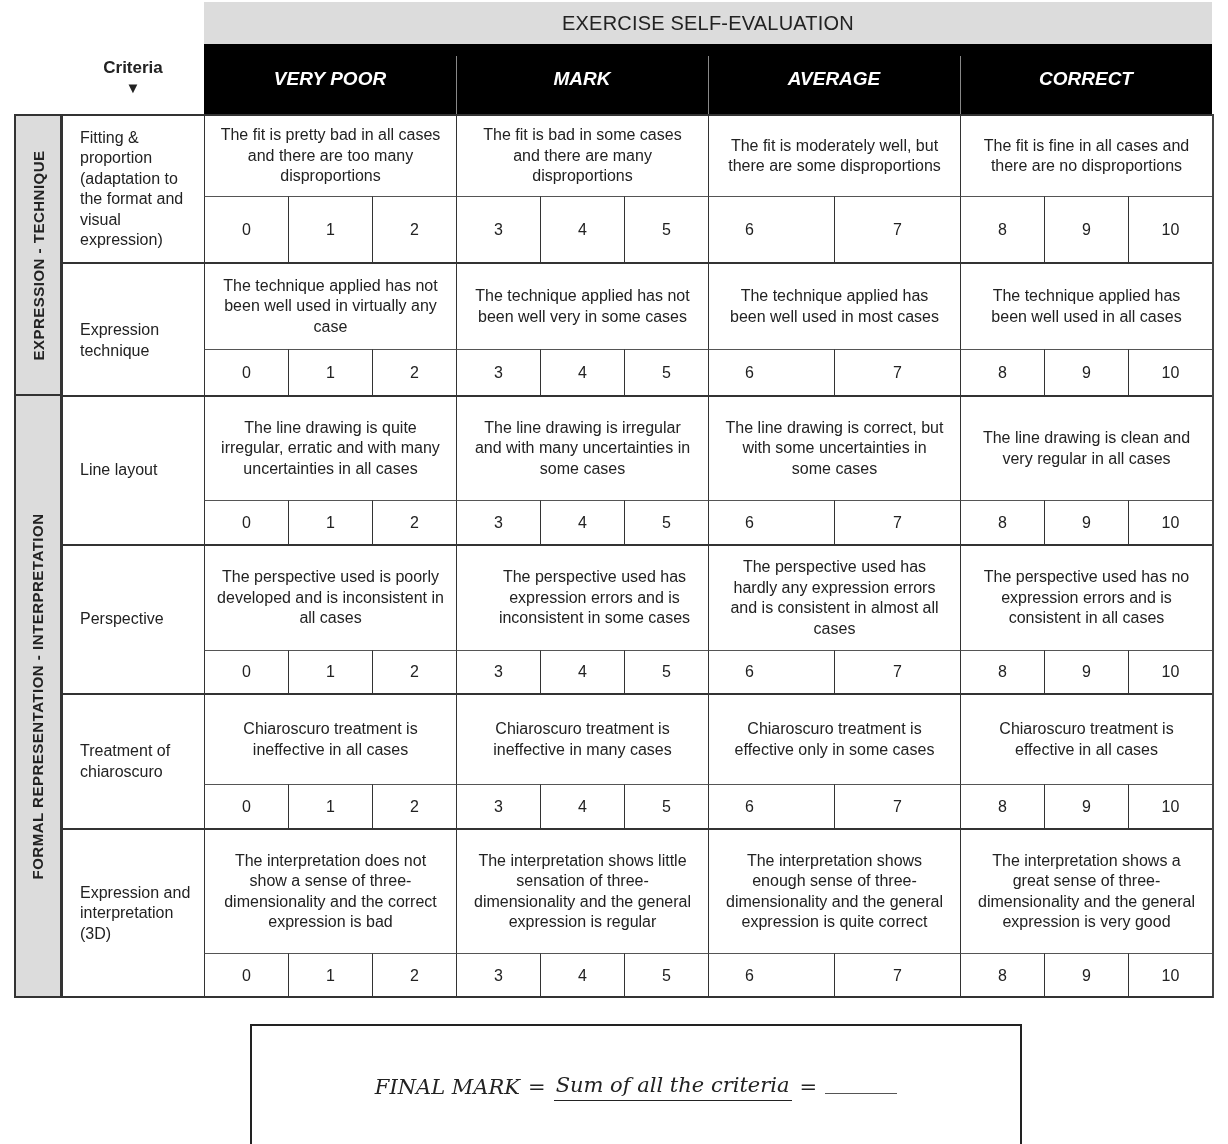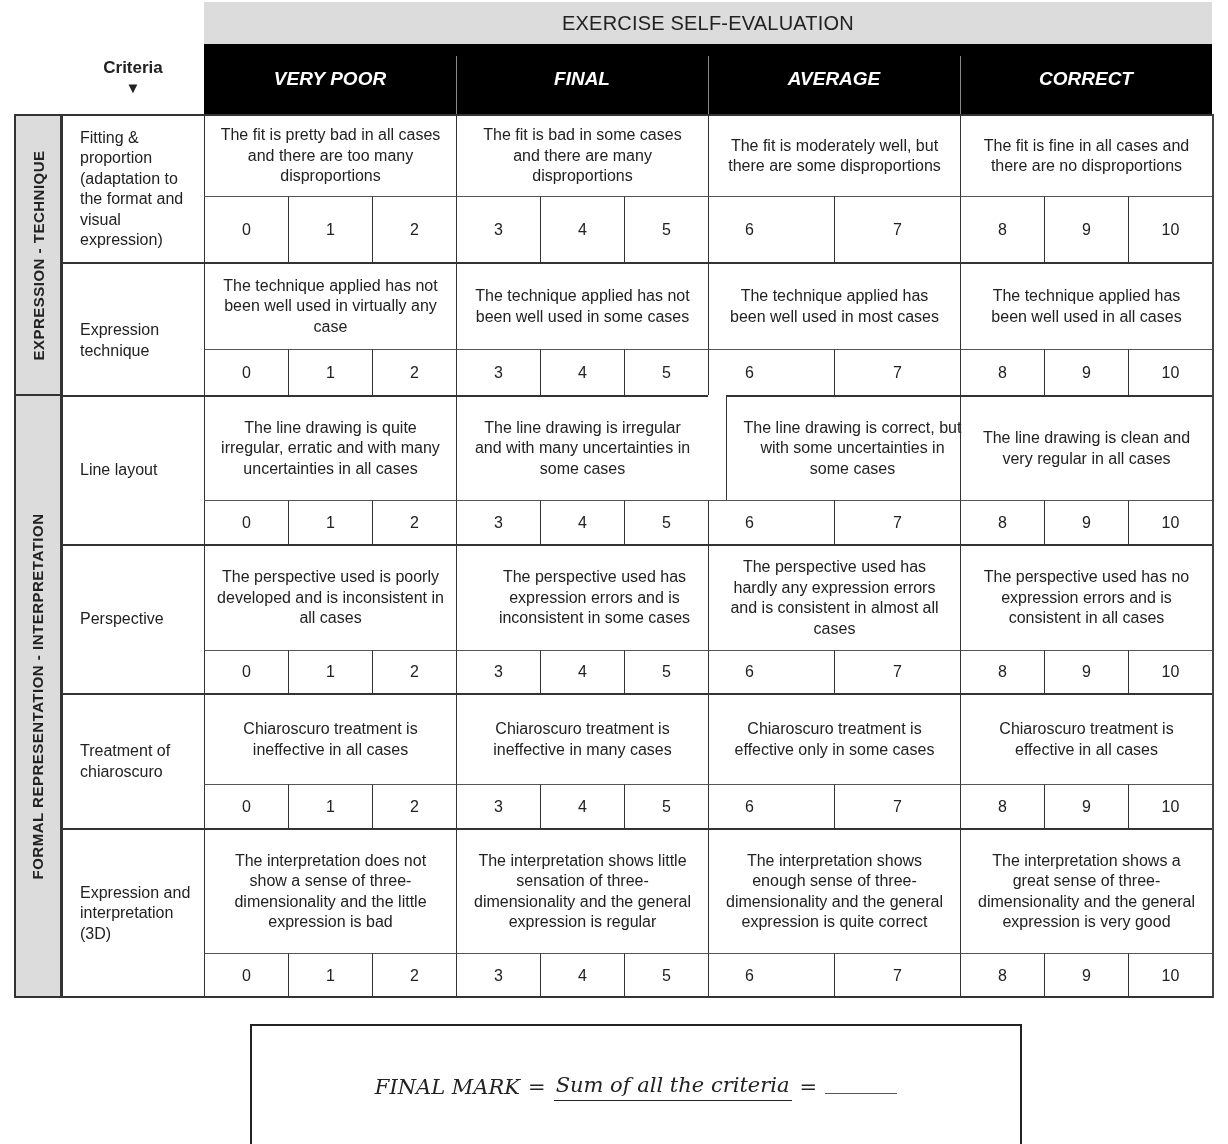--- a/index.html
+++ b/index.html
@@ -43,21 +43,21 @@
 
 <div id="sheet">
   <div class="abs title-strip">EXERCISE SELF-EVALUATION</div>
 
   <div class="abs criteria-head">
     <span>Criteria</span>
     <span class="arrow">▼</span>
   </div>
 
   <div class="abs level-head" style="left:204px;width:252px;">VERY POOR</div>
-  <div class="abs level-head" style="left:456px;width:252px;">FINAL</div>
+  <div class="abs level-head" style="left:456px;width:252px;">MARK</div>
   <div class="abs level-head" style="left:708px;width:252px;">AVERAGE</div>
   <div class="abs level-head" style="left:960px;width:252px;">CORRECT</div>
   <div class="abs level-sep" style="left:456px;"></div>
   <div class="abs level-sep" style="left:708px;"></div>
   <div class="abs level-sep" style="left:960px;"></div>
 
   <div class="abs group" style="top:114px;height:282px;">
     <span>EXPRESSION - TECHNIQUE</span>
   </div>
   <div class="abs group" style="top:394px;height:604px;">
@@ -79,41 +79,41 @@
       <div class="abs score" style="left: 834px; width: 126px; top: 196px; height: 66px;">7</div>
       <div class="abs desc" style="left: 960px; width: 252px; top: 114px; height: 82px;">The fit is fine in all cases and there are no disproportions</div>
       <div class="abs score" style="left: 960px; width: 84px; top: 196px; height: 66px; border-left-width: 1.5px;">8</div>
       <div class="abs score" style="left: 1044px; width: 84px; top: 196px; height: 66px;">9</div>
       <div class="abs score" style="left: 1128px; width: 84px; top: 196px; height: 66px;">10</div>
       <div class="abs crit" style="top: 262px; height: 155px;">Expression technique</div>
       <div class="abs desc" style="left: 204px; width: 252px; top: 262px; height: 87px;">The technique applied has not been well used in virtually any case</div>
       <div class="abs score" style="left: 204px; width: 84px; top: 349px; height: 46px; border-left-width: 1.5px;">0</div>
       <div class="abs score" style="left: 288px; width: 84px; top: 349px; height: 46px;">1</div>
       <div class="abs score" style="left: 372px; width: 84px; top: 349px; height: 46px;">2</div>
-      <div class="abs desc" style="left: 456px; width: 252px; top: 262px; height: 87px;">The technique applied has not been well used in some cases</div>
+      <div class="abs desc" style="left: 456px; width: 252px; top: 262px; height: 87px;">The technique applied has not been well very in some cases</div>
       <div class="abs score" style="left: 456px; width: 84px; top: 349px; height: 46px; border-left-width: 1.5px;">3</div>
       <div class="abs score" style="left: 540px; width: 84px; top: 349px; height: 46px;">4</div>
       <div class="abs score" style="left: 624px; width: 84px; top: 349px; height: 46px;">5</div>
       <div class="abs desc" style="left: 708px; width: 252px; top: 262px; height: 87px;">The technique applied has been well used in most cases</div>
       <div class="abs score left" style="left: 708px; width: 126px; top: 349px; height: 46px; border-left-width: 1.5px;">6</div>
       <div class="abs score" style="left: 834px; width: 126px; top: 349px; height: 46px;">7</div>
       <div class="abs desc" style="left: 960px; width: 252px; top: 262px; height: 87px;">The technique applied has been well used in all cases</div>
       <div class="abs score" style="left: 960px; width: 84px; top: 349px; height: 46px; border-left-width: 1.5px;">8</div>
       <div class="abs score" style="left: 1044px; width: 84px; top: 349px; height: 46px;">9</div>
       <div class="abs score" style="left: 1128px; width: 84px; top: 349px; height: 46px;">10</div>
       <div class="abs crit" style="top: 395px; height: 149px; text-align: right;">Line layout</div>
       <div class="abs desc" style="left: 204px; width: 252px; top: 395px; height: 105px;">The line drawing is quite irregular, erratic and with many uncertainties in all cases</div>
       <div class="abs score" style="left: 204px; width: 84px; top: 500px; height: 44px; border-left-width: 1.5px;">0</div>
       <div class="abs score" style="left: 288px; width: 84px; top: 500px; height: 44px;">1</div>
       <div class="abs score" style="left: 372px; width: 84px; top: 500px; height: 44px;">2</div>
       <div class="abs desc" style="left: 456px; width: 252px; top: 395px; height: 105px;">The line drawing is irregular and with many uncertainties in some cases</div>
       <div class="abs score" style="left: 456px; width: 84px; top: 500px; height: 44px; border-left-width: 1.5px;">3</div>
       <div class="abs score" style="left: 540px; width: 84px; top: 500px; height: 44px;">4</div>
       <div class="abs score" style="left: 624px; width: 84px; top: 500px; height: 44px;">5</div>
-      <div class="abs desc" style="left: 708px; width: 252px; top: 395px; height: 105px; margin-left: 18px;">The line drawing is correct, but with some uncertainties in some cases</div>
+      <div class="abs desc" style="left: 708px; width: 252px; top: 395px; height: 105px;">The line drawing is correct, but with some uncertainties in some cases</div>
       <div class="abs score left" style="left: 708px; width: 126px; top: 500px; height: 44px; border-left-width: 1.5px;">6</div>
       <div class="abs score" style="left: 834px; width: 126px; top: 500px; height: 44px;">7</div>
       <div class="abs desc" style="left: 960px; width: 252px; top: 395px; height: 105px;">The line drawing is clean and very regular in all cases</div>
       <div class="abs score" style="left: 960px; width: 84px; top: 500px; height: 44px; border-left-width: 1.5px;">8</div>
       <div class="abs score" style="left: 1044px; width: 84px; top: 500px; height: 44px;">9</div>
       <div class="abs score" style="left: 1128px; width: 84px; top: 500px; height: 44px;">10</div>
       <div class="abs crit" style="top: 544px; height: 149px;">Perspective</div>
       <div class="abs desc" style="left: 204px; width: 252px; top: 544px; height: 106px;">The perspective used is poorly developed and is inconsistent in all cases</div>
       <div class="abs score" style="left: 204px; width: 84px; top: 650px; height: 43px; border-left-width: 1.5px;">0</div>
       <div class="abs score" style="left: 288px; width: 84px; top: 650px; height: 43px;">1</div>
@@ -139,21 +139,21 @@
       <div class="abs score" style="left: 540px; width: 84px; top: 784px; height: 44px;">4</div>
       <div class="abs score" style="left: 624px; width: 84px; top: 784px; height: 44px;">5</div>
       <div class="abs desc" style="left: 708px; width: 252px; top: 693px; height: 91px;">Chiaroscuro treatment is effective only in some cases</div>
       <div class="abs score left" style="left: 708px; width: 126px; top: 784px; height: 44px; border-left-width: 1.5px;">6</div>
       <div class="abs score" style="left: 834px; width: 126px; top: 784px; height: 44px;">7</div>
       <div class="abs desc" style="left: 960px; width: 252px; top: 693px; height: 91px;">Chiaroscuro treatment is effective in all cases</div>
       <div class="abs score" style="left: 960px; width: 84px; top: 784px; height: 44px; border-left-width: 1.5px;">8</div>
       <div class="abs score" style="left: 1044px; width: 84px; top: 784px; height: 44px;">9</div>
       <div class="abs score" style="left: 1128px; width: 84px; top: 784px; height: 44px;">10</div>
       <div class="abs crit" style="top: 828px; height: 169px;">Expression and interpretation (3D)</div>
-      <div class="abs desc" style="left: 204px; width: 252px; top: 828px; height: 125px;">The interpretation does not show a sense of three-dimensionality and the little expression is bad</div>
+      <div class="abs desc" style="left: 204px; width: 252px; top: 828px; height: 125px;">The interpretation does not show a sense of three-dimensionality and the correct expression is bad</div>
       <div class="abs score" style="left: 204px; width: 84px; top: 953px; height: 44px; border-left-width: 1.5px;">0</div>
       <div class="abs score" style="left: 288px; width: 84px; top: 953px; height: 44px;">1</div>
       <div class="abs score" style="left: 372px; width: 84px; top: 953px; height: 44px;">2</div>
       <div class="abs desc" style="left: 456px; width: 252px; top: 828px; height: 125px;">The interpretation shows little sensation of three-dimensionality and the general expression is regular</div>
       <div class="abs score" style="left: 456px; width: 84px; top: 953px; height: 44px; border-left-width: 1.5px;">3</div>
       <div class="abs score" style="left: 540px; width: 84px; top: 953px; height: 44px;">4</div>
       <div class="abs score" style="left: 624px; width: 84px; top: 953px; height: 44px;">5</div>
       <div class="abs desc" style="left: 708px; width: 252px; top: 828px; height: 125px;">The interpretation shows enough sense of three-dimensionality and the general expression is quite correct</div>
       <div class="abs score left" style="left: 708px; width: 126px; top: 953px; height: 44px; border-left-width: 1.5px;">6</div>
       <div class="abs score" style="left: 834px; width: 126px; top: 953px; height: 44px;">7</div>

